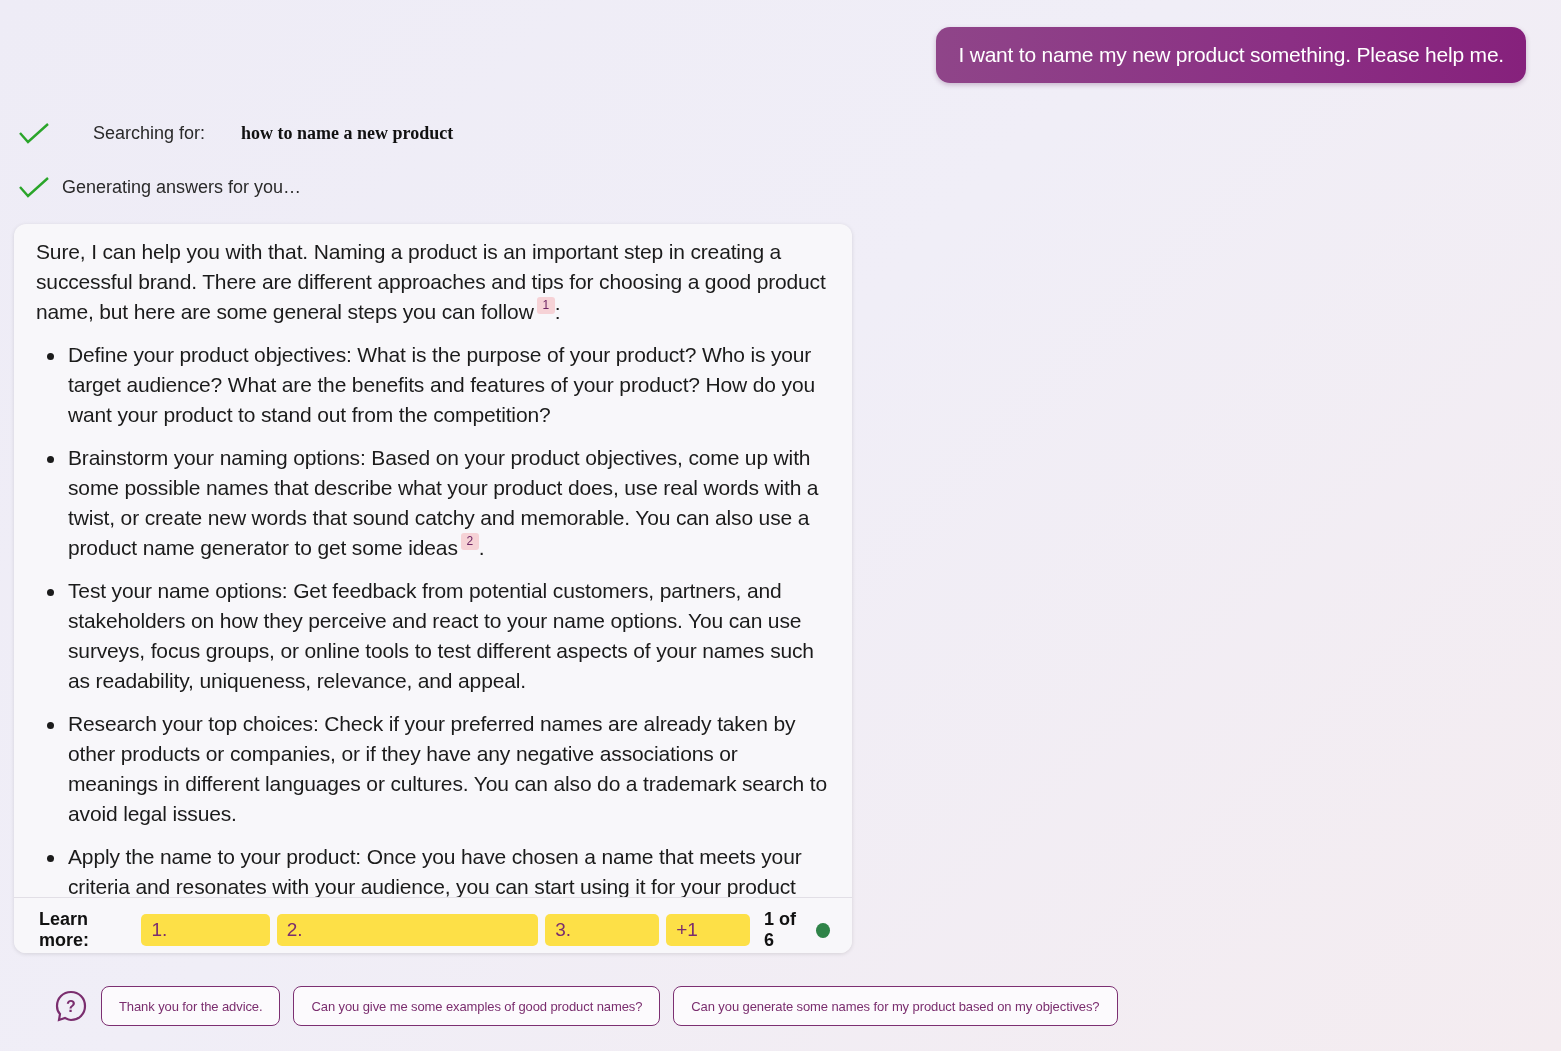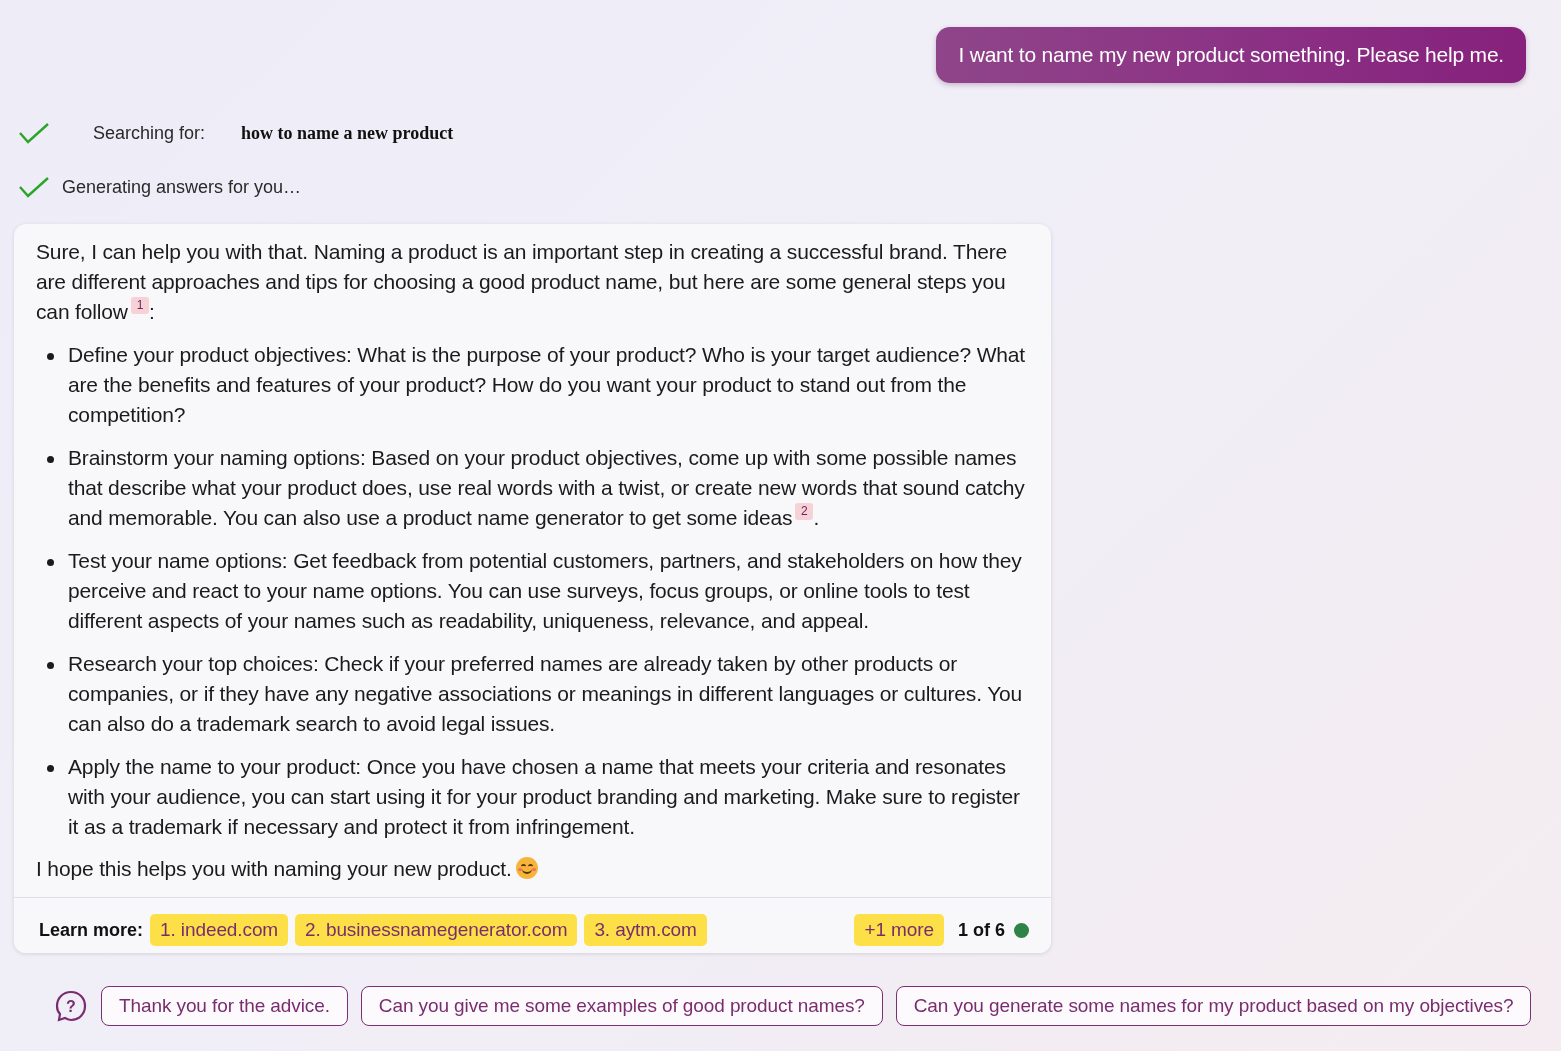--- a/index.html
+++ b/index.html
@@ -19,21 +19,21 @@
     color: #ffffff; font-size: 21px; letter-spacing: -0.2px;
     box-shadow: 0 2px 5px rgba(80,20,80,0.25);
   }
   .status-row {
     position: absolute; left: 18px; display: flex; align-items: center;
     font-size: 18px; color: #2a2a2a;
   }
   .status-row .check { width: 32px; height: 26px; margin-right: 12px; }
   .status-row b { font-weight: bold; color: #111; font-family: Liberation Serif, serif; }
   .answer-card {
-    position: absolute; left: 14px; top: 224px; width: 1037px; height: 729px;
+    position: absolute; left: 14px; top: 224px; width: 838px; height: 729px;
     background: #f8f7fa; border-radius: 12px;
     box-shadow: 0 1px 4px rgba(0,0,0,0.12);
     overflow: hidden;
   }
   .answer-body { padding: 13px 22px 0 22px; font-size: 21px; line-height: 30px; color: #1b1b1b; letter-spacing: -0.15px; }
   .answer-body p { margin: 0; }
   .cite {
     display: inline-block; min-width: 18px; height: 17px; line-height: 17px;
     font-size: 12px; text-align: center; vertical-align: 10px;
     background: #f6d2d6; color: #6e2463; border-radius: 3px; margin-left: 3px; padding: 0 4px;
@@ -74,21 +74,21 @@
   .spacer { flex: 1; }
   .page-count { font-size: 18px; font-weight: bold; color: #111; margin-left: 7px; }
   .status-dot { width: 15px; height: 15px; border-radius: 50%; background: #2f8348; margin-left: 9px; }
   .suggestions {
     position: absolute; left: 54px; top: 986px; display: flex; align-items: center;
   }
   .help-icon { width: 34px; height: 34px; margin-right: 13px; }
   .sugg-btn {
     height: 40px; padding: 0 17px; margin-right: 13px;
     border: 1.5px solid #7c2f72; border-radius: 8px; background: #fcfafd;
-    color: #7a2d6e; font-size: 19px; font-family: "Liberation Sans", sans-serif;
+    color: #7a2d6e; font-size: 13px; font-family: "Liberation Sans", sans-serif;
     cursor: pointer; letter-spacing: -0.1px;
   }
 </style>
 </head>
 <body>
 
 <div class="user-bubble">I want to name my new product something. Please help me.</div>
 
 <div class="status-row" style="top:120px;gap:31px;">
   <svg class="check" viewBox="0 0 32 26">

